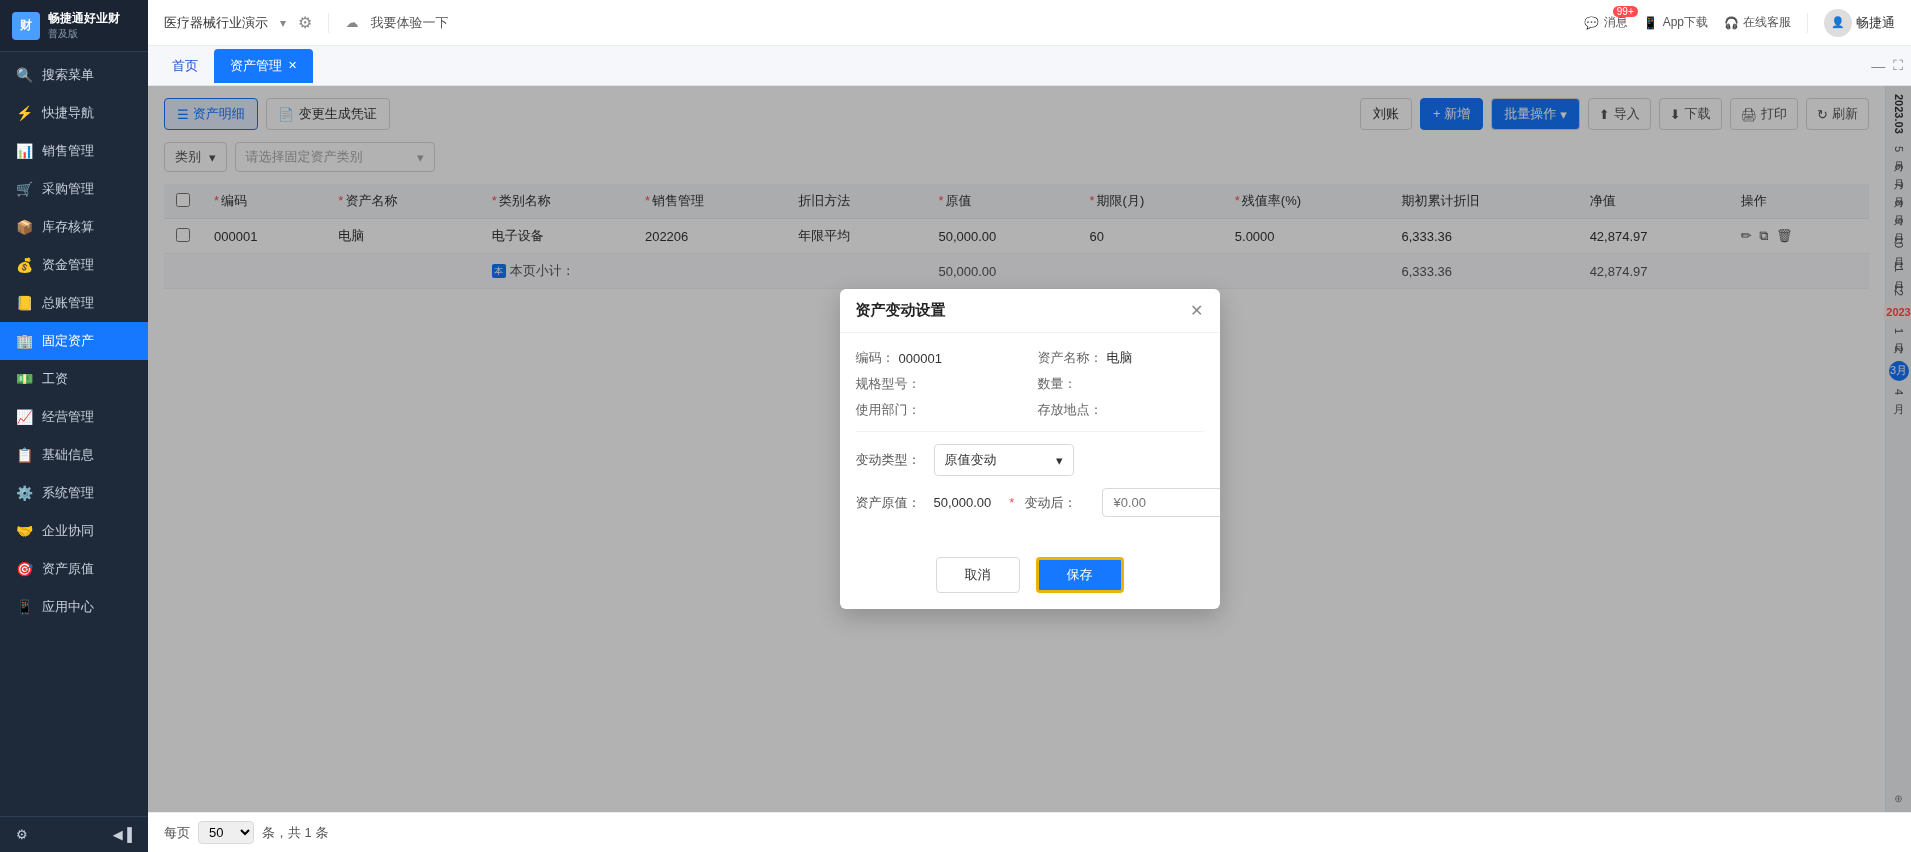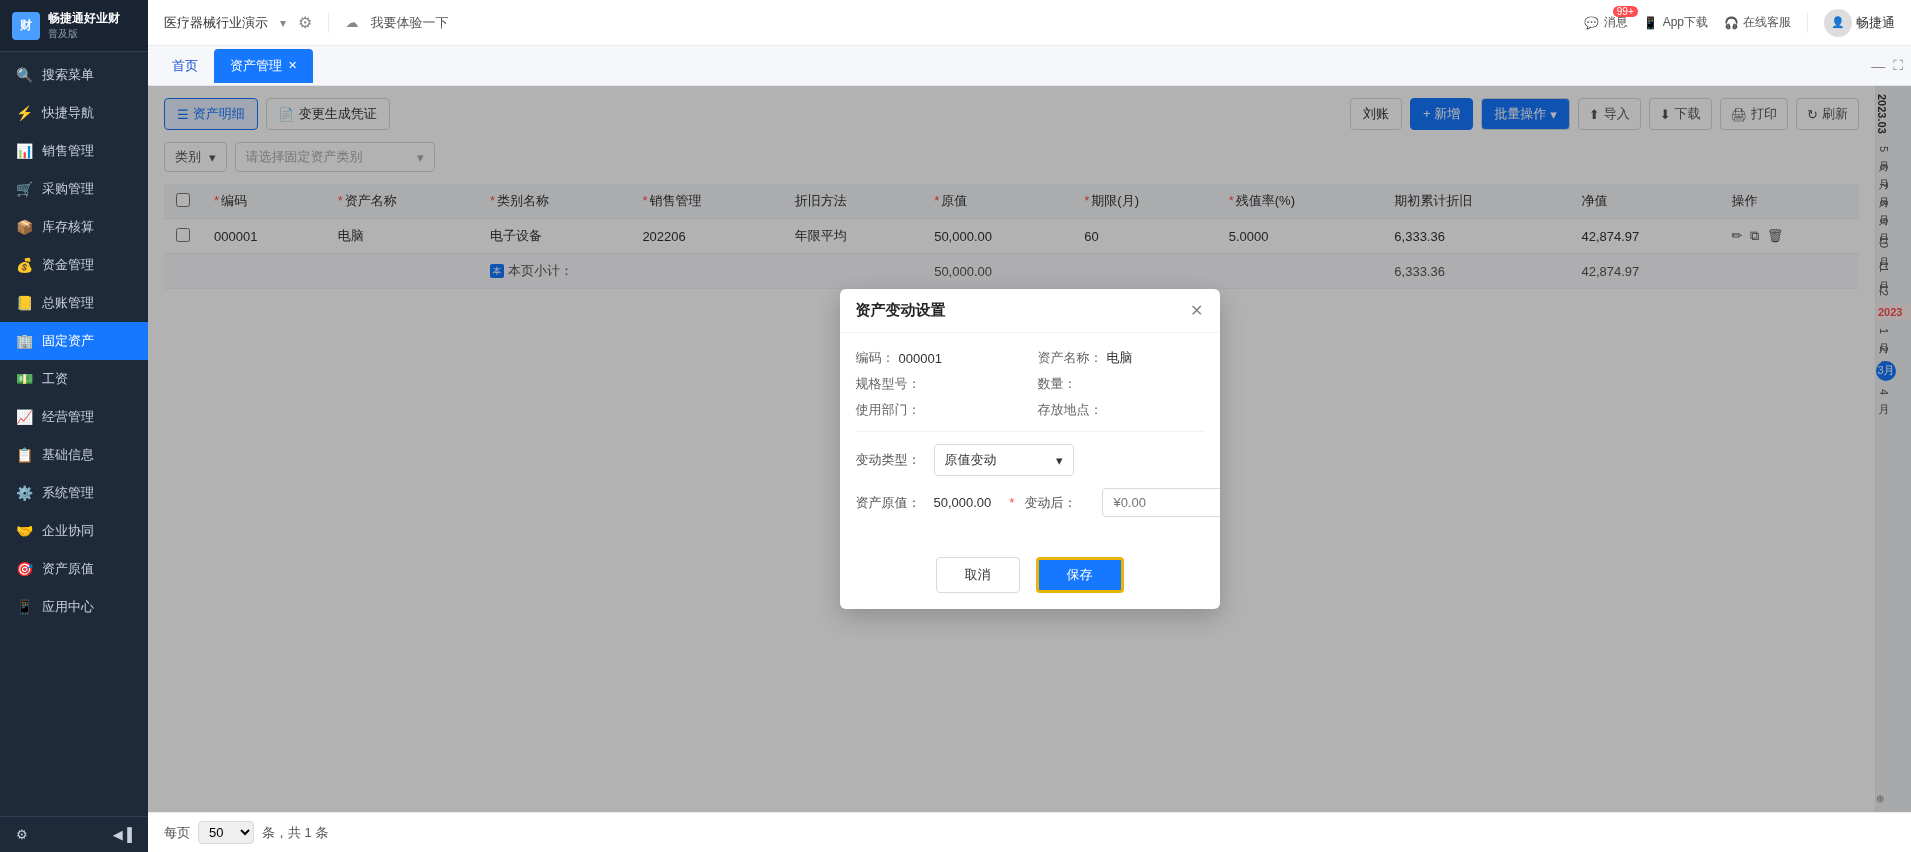--- a/index.html
+++ b/index.html
@@ -58,21 +58,21 @@
     table { width: 100%; border-collapse: collapse; font-size: 13px; }
     thead tr { background: #f5f7fa; }
     th { padding: 8px 12px; text-align: left; color: #333; font-weight: normal; border-bottom: 1px solid #e8ecf0; white-space: nowrap; }
     th .required { color: #ff4d4f; margin-right: 2px; }
     td { padding: 8px 12px; border-bottom: 1px solid #f0f2f5; color: #333; white-space: nowrap; }
     .subtotal-row td { background: #f9fafc; color: #555; }
     .subtotal-label { display: flex; align-items: center; gap: 4px; }
     .subtotal-icon { width: 14px; height: 14px; background: #1677ff; border-radius: 2px; display: inline-flex; align-items: center; justify-content: center; color: white; font-size: 9px; }
 
     
-    .right-mini { width: 36px; background: #f0f2f5; border-left: 1px solid #e8ecf0; display: flex; flex-direction: column; padding: 8px 0; gap: 4px; font-size: 10px; color: #888; }
+    .right-mini { width: 26px; background: #f0f2f5; border-left: 1px solid #e8ecf0; display: flex; flex-direction: column; align-items: center; padding: 8px 0; gap: 4px; font-size: 10px; color: #888; }
     .right-mini-date { writing-mode: vertical-lr; font-size: 11px; color: #333; font-weight: bold; margin-bottom: 4px; }
     .right-mini-month { writing-mode: vertical-lr; font-size: 11px; color: #555; cursor: pointer; padding: 4px 0; }
     .right-mini-month.highlight { background: #1677ff; color: white; border-radius: 50%; width: 20px; height: 20px; display: flex; align-items: center; justify-content: center; writing-mode: horizontal-tb; font-size: 11px; }
 
     
     .bottom-bar { background: #fff; border-top: 1px solid #e8ecf0; padding: 8px 16px; display: flex; align-items: center; gap: 8px; font-size: 13px; color: #555; flex-shrink: 0; }
     .page-select { border: 1px solid #d9d9d9; border-radius: 4px; padding: 2px 6px; font-size: 13px; }
 
     
     .overlay { position: absolute; top: 0; left: 0; right: 0; bottom: 0; background: rgba(0,0,0,0.3); z-index: 100; display: flex; align-items: center; justify-content: center; }

